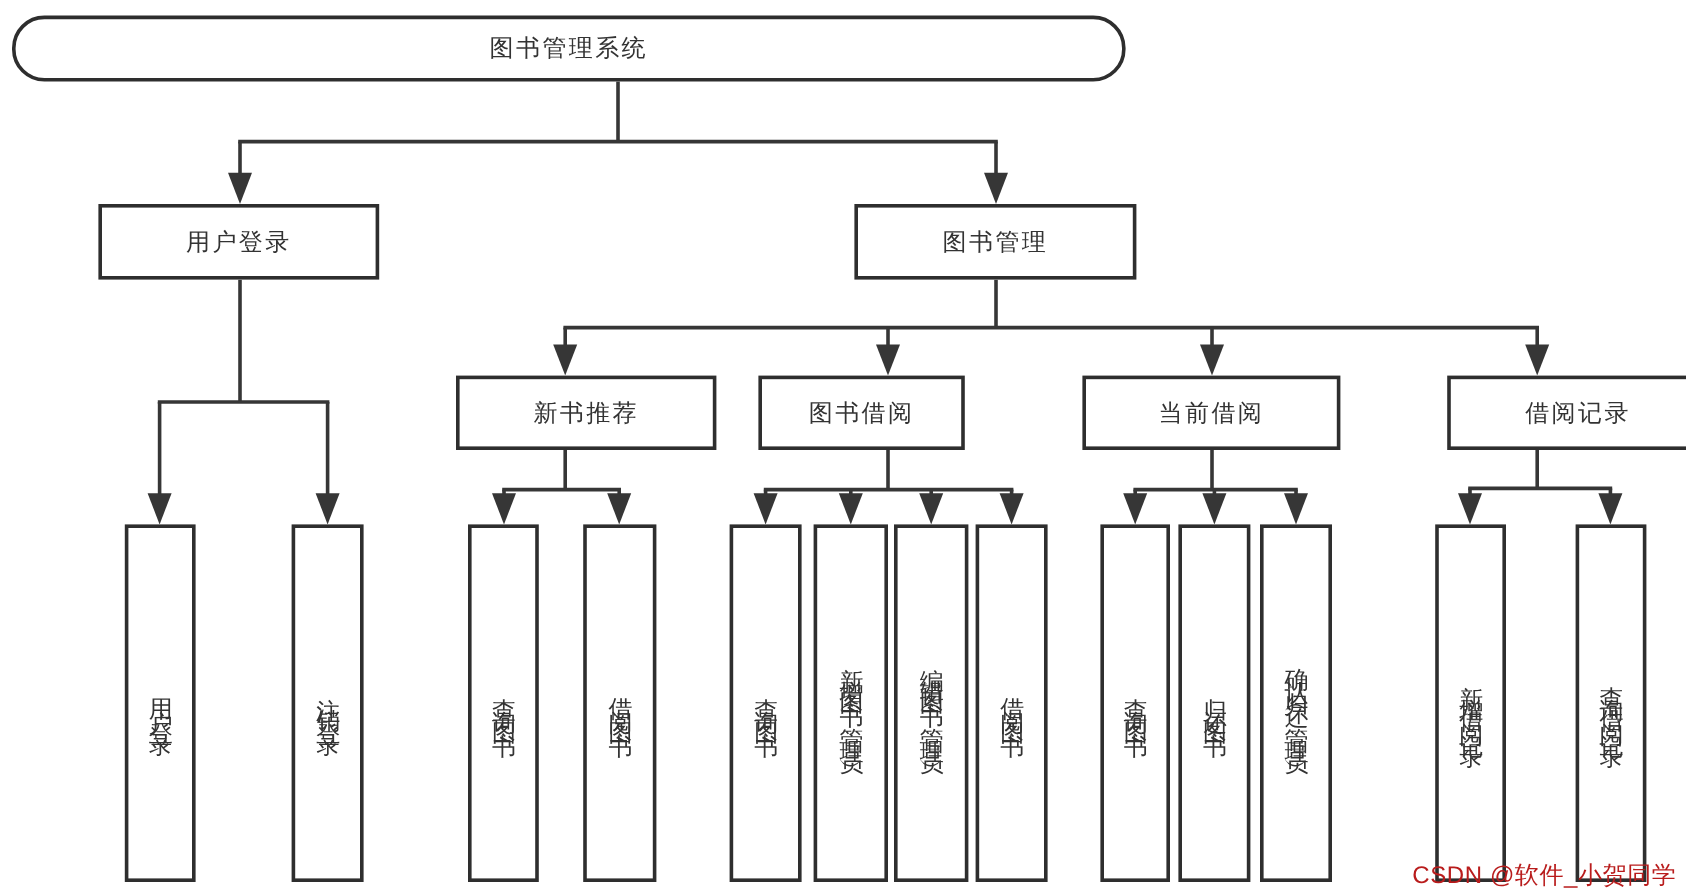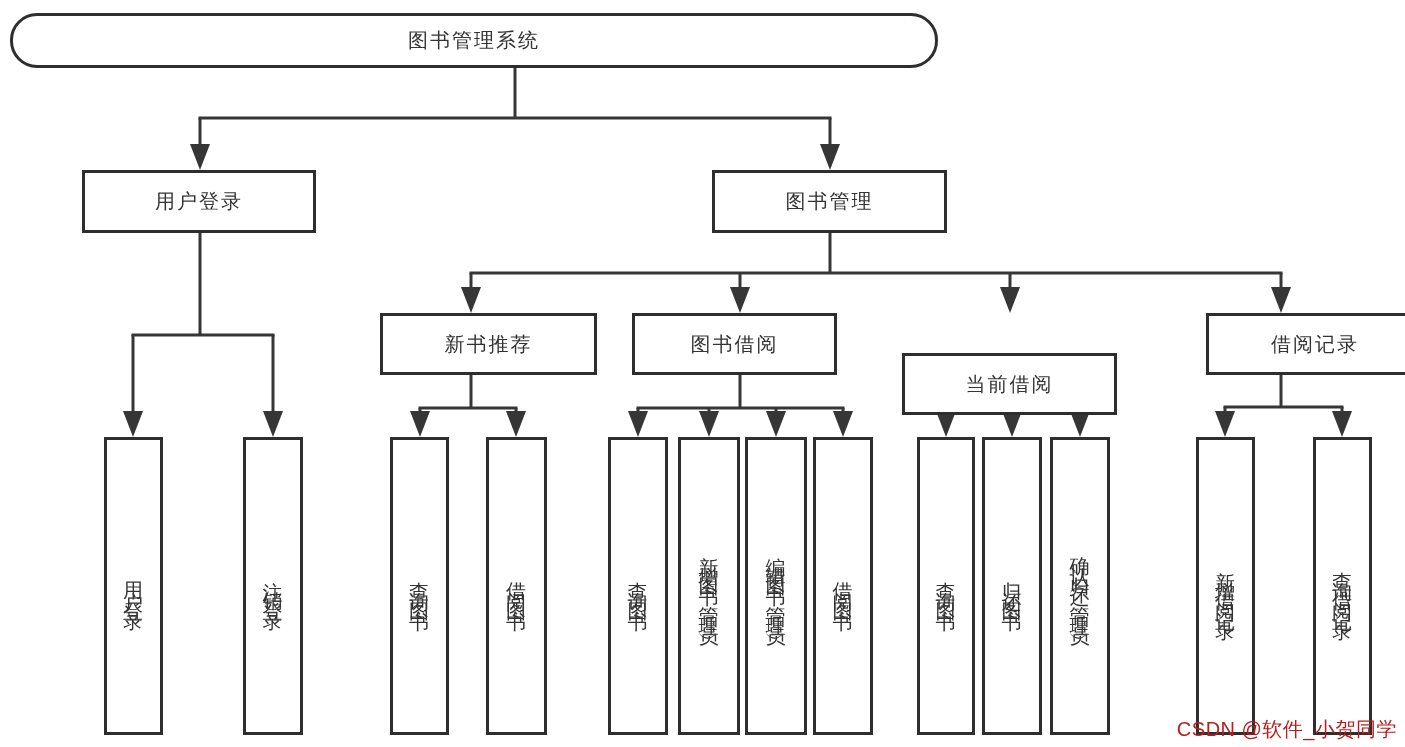--- a/index.html
+++ b/index.html
@@ -28,22 +28,22 @@
     text-orientation:mixed;
     font-size:20px;
     letter-spacing:10px;
     line-height:1.1;
     white-space:nowrap;
   }
   .n-root{left:10px;top:13px;width:928px;height:55px;border-radius:27px;}
   .n-l2a{left:82px;top:170px;width:234px;height:63px;}
   .n-l2b{left:712px;top:170px;width:235px;height:63px;}
   .n-l3a{left:380px;top:313px;width:217px;height:62px;}
-  .n-l3b{left:632px;top:313px;width:205px;height:62px;}
-  .n-l3c{left:902px;top:313px;width:215px;height:62px;margin-top:40px;}
+  .n-l3b{left:632px;top:313px;width:172px;height:62px;}
+  .n-l3c{left:902px;top:313px;width:215px;height:62px;}
   .n-l3d{left:1206px;top:313px;width:218px;height:62px;}
   .leaf{top:437px;height:298px;}
   .f1{left:104px;width:59px;}
   .f2{left:243px;width:60px;}
   .f3{left:390px;width:59px;}
   .f4{left:486px;width:61px;}
   .f5{left:608px;width:60px;}
   .f6{left:678px;width:62px;}
   .f7{left:745px;width:62px;}
   .f8{left:813px;width:60px;}

